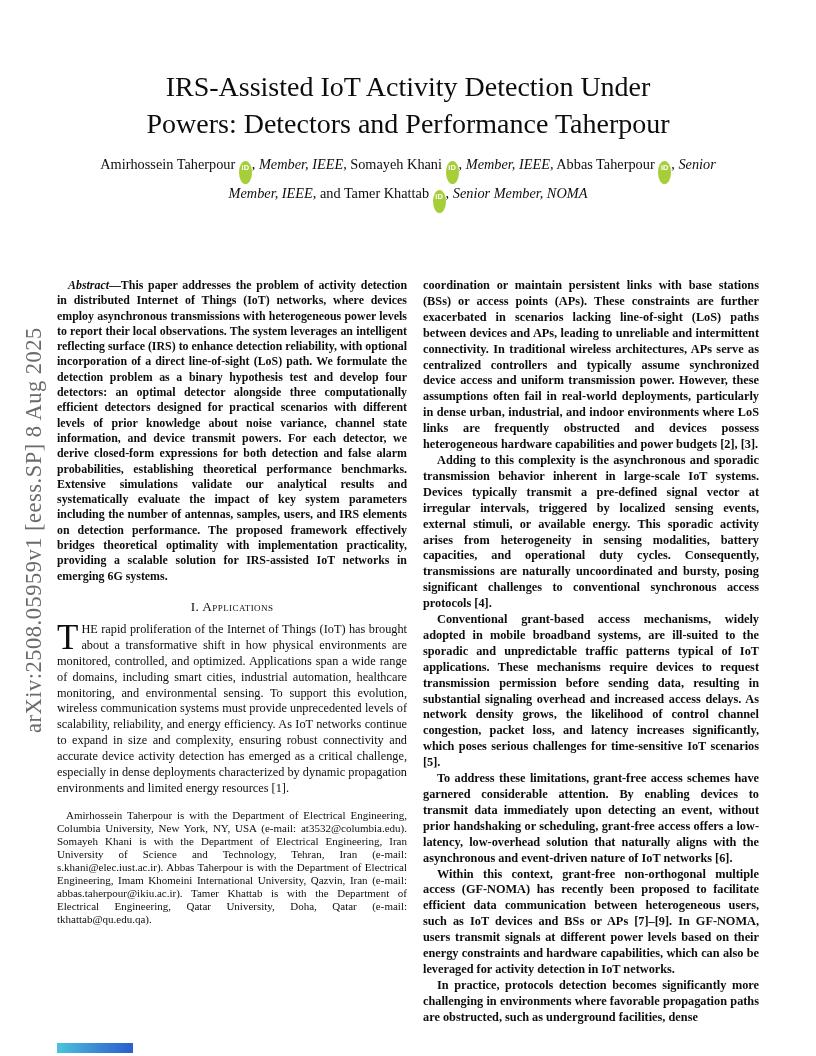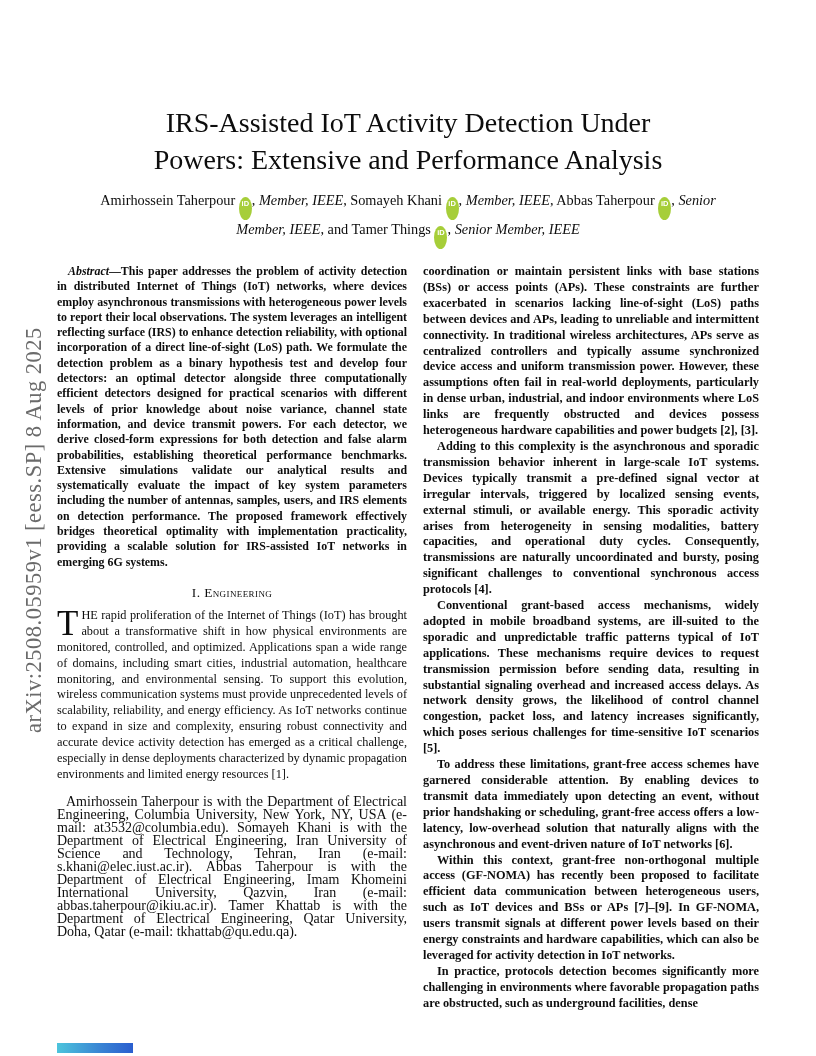--- a/index.html
+++ b/index.html
@@ -16,34 +16,34 @@
   .arxiv-banner{
     position:absolute;
     left:34px;top:530px;
     transform:translate(-50%,-50%) rotate(-90deg);
     white-space:nowrap;
     font-size:22.5px;
     letter-spacing:0.5px;
     color:#6b6b6b;
   }
   
-  .title-block{padding-top:104px;text-align:center;}
+  .title-block{padding-top:68px;text-align:center;}
   .title-line{font-size:28px;line-height:37px;font-weight:400;}
   .author-block{margin-top:13px;text-align:center;font-size:14.3px;line-height:19px;}
   .seg-italic{font-style:italic;text-align:center;}
   .orcid{
     display:inline-block;width:13px;height:23px;border-radius:50%;
     background:#A6CE39;color:#ffffff;
     font-family:"Liberation Sans","DejaVu Sans",sans-serif;
     font-size:7.5px;line-height:13px;font-weight:bold;text-align:center;
     vertical-align:-1px;
   }
   
   .cols{
-    position:absolute;left:57px;top:264px;width:702px;
+    position:absolute;left:57px;top:278px;width:702px;
     display:flex;gap:16px;
   }
   .col-left{width:350px;flex:0 0 350px;}
   .col-right{width:336px;flex:0 0 336px;font-weight:bold;}
   p{margin:0;}
   .abstract-par,.index-par{
     font-weight:bold;font-size:11.9px;line-height:15.3px;
     text-align:justify;text-indent:11px;
   }
   .index-par{margin-top:7px;}
@@ -60,53 +60,53 @@
     text-align:justify;text-indent:14px;
   }
   .no-indent{text-indent:0;}
   .dropcap{
     float:left;
     font-size:35px;line-height:27px;
     padding:2px 3px 0 0;
   }
   .footnote{
     margin-top:12px;
-    font-size:14px;line-height:13px;
+    font-size:11px;line-height:13px;
     text-align:justify;text-indent:9px;
   }
   
   .bottom-bar{
     position:absolute;left:57px;top:1043px;width:76px;height:10px;
     background:linear-gradient(90deg,#4cc4dc 0%,#3a86d4 55%,#2a5ecf 100%);
   }
 </style>
 </head>
 <body>
 
 <div class="page">
 
   <div class="arxiv-banner">arXiv:2508.05959v1  [eess.SP]  8 Aug 2025</div>
 
   <div class="title-block">
     <div class="title-line">IRS-Assisted IoT Activity Detection Under</div>
-    <div class="title-line">Powers: Extensive and Performance Analysis</div>
+    <div class="title-line">Powers: Detectors and Performance Taherpour</div>
   </div>
 
   <div class="author-block">
     <div><span class="">Amirhossein Taherpour </span><span class="orcid" style="background: rgb(166, 206, 57);">iD</span><span class="">, </span><span class="seg-italic">Member, IEEE</span><span class="">, Somayeh Khani </span><span class="orcid" style="background: rgb(166, 206, 57);">iD</span><span class="">, </span><span class="seg-italic">Member, IEEE</span><span class="">, Abbas Taherpour </span><span class="orcid" style="background: rgb(166, 206, 57);">iD</span><span class="">, </span><span class="seg-italic">Senior</span></div>
-    <div><span class="seg-italic">Member, IEEE</span><span class="">, and Tamer Things </span><span class="orcid" style="background: rgb(166, 206, 57);">iD</span><span class="">, </span><span class="seg-italic">Senior Member, IEEE</span></div>
+    <div><span class="seg-italic">Member, IEEE</span><span class="">, and Tamer Khattab </span><span class="orcid" style="background: rgb(166, 206, 57);">iD</span><span class="">, </span><span class="seg-italic">Senior Member, NOMA</span></div>
   </div>
 
   <div class="cols">
 
     <div class="col-left">
       <p class="abstract-par"><span class="lead-label">Abstract</span><span>—This paper addresses the problem of activity detection in distributed Internet of Things (IoT) networks, where devices employ asynchronous transmissions with heterogeneous power levels to report their local observations. The system leverages an intelligent reflecting surface (IRS) to enhance detection reliability, with optional incorporation of a direct line-of-sight (LoS) path. We formulate the detection problem as a binary hypothesis test and develop four detectors: an optimal detector alongside three computationally efficient detectors designed for practical scenarios with different levels of prior knowledge about noise variance, channel state information, and device transmit powers. For each detector, we derive closed-form expressions for both detection and false alarm probabilities, establishing theoretical performance benchmarks. Extensive simulations validate our analytical results and systematically evaluate the impact of key system parameters including the number of antennas, samples, users, and IRS elements on detection performance. The proposed framework effectively bridges theoretical optimality with implementation practicality, providing a scalable solution for IRS-assisted IoT networks in emerging 6G systems.</span></p>
 
 
-      <div class="section-heading">I. Engineering</div>
+      <div class="section-heading">I. Applications</div>
 
       <p class="body-par no-indent"><span class="dropcap">T</span><span>HE rapid proliferation of the Internet of Things (IoT) has brought about a transformative shift in how physical environments are monitored, controlled, and optimized. Applications span a wide range of domains, including smart cities, industrial automation, healthcare monitoring, and environmental sensing. To support this evolution, wireless communication systems must provide unprecedented levels of scalability, reliability, and energy efficiency. As IoT networks continue to expand in size and complexity, ensuring robust connectivity and accurate device activity detection has emerged as a critical challenge, especially in dense deployments characterized by dynamic propagation environments and limited energy resources [1].</span></p>
 
 
       <p class="footnote">Amirhossein Taherpour is with the Department of Electrical Engineering, Columbia University, New York, NY, USA (e-mail: at3532@columbia.edu). Somayeh Khani is with the Department of Electrical Engineering, Iran University of Science and Technology, Tehran, Iran (e-mail: s.khani@elec.iust.ac.ir). Abbas Taherpour is with the Department of Electrical Engineering, Imam Khomeini International University, Qazvin, Iran (e-mail: abbas.taherpour@ikiu.ac.ir). Tamer Khattab is with the Department of Electrical Engineering, Qatar University, Doha, Qatar (e-mail: tkhattab@qu.edu.qa).</p>
     </div>
 
     <div class="col-right">
       <p class="body-par no-indent">coordination or maintain persistent links with base stations (BSs) or access points (APs). These constraints are further exacerbated in scenarios lacking line-of-sight (LoS) paths between devices and APs, leading to unreliable and intermittent connectivity. In traditional wireless architectures, APs serve as centralized controllers and typically assume synchronized device access and uniform transmission power. However, these assumptions often fail in real-world deployments, particularly in dense urban, industrial, and indoor environments where LoS links are frequently obstructed and devices possess heterogeneous hardware capabilities and power budgets [2], [3].</p>
       <p class="body-par">Adding to this complexity is the asynchronous and sporadic transmission behavior inherent in large-scale IoT systems. Devices typically transmit a pre-defined signal vector at irregular intervals, triggered by localized sensing events, external stimuli, or available energy. This sporadic activity arises from heterogeneity in sensing modalities, battery capacities, and operational duty cycles. Consequently, transmissions are naturally uncoordinated and bursty, posing significant challenges to conventional synchronous access protocols [4].</p>

